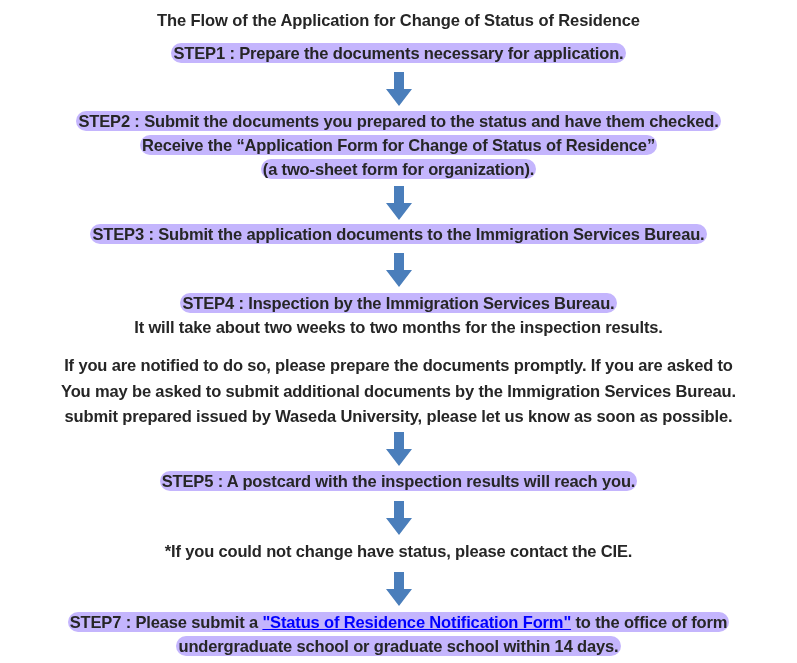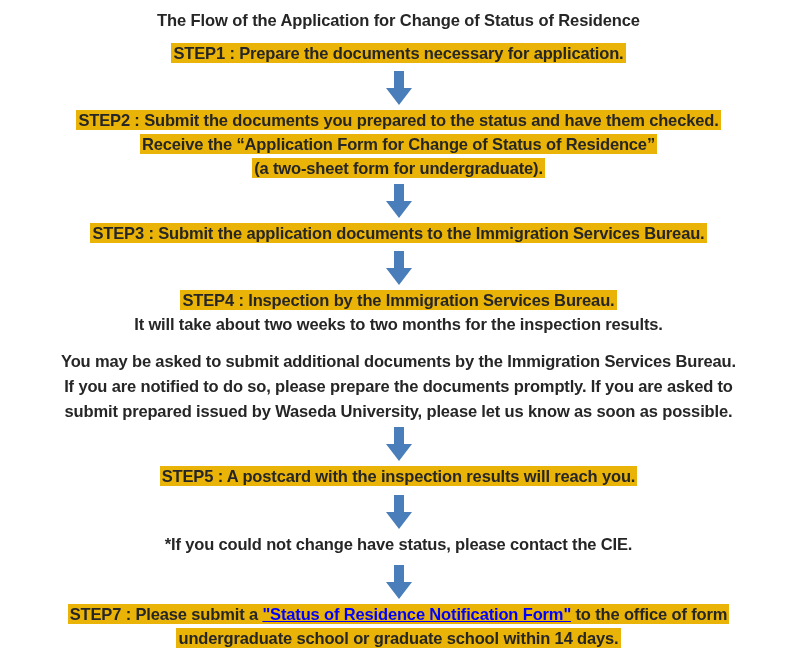--- a/index.html
+++ b/index.html
@@ -13,21 +13,21 @@
     height: 663px;
     font-family: "Liberation Sans", sans-serif;
     color: #262626;
     overflow: hidden;
   }
 
   .flowchart {
     width: 797px;
     height: 663px;
     box-sizing: border-box;
-    padding: 10px 0 12px 0;
+    padding: 10px 0 4px 0;
     display: flex;
     flex-direction: column;
     align-items: center;
   }
 
   .title {
     font-size: 16.5px;
     font-weight: bold;
     letter-spacing: -0.1px;
     text-align: center;
@@ -50,21 +50,22 @@
     white-space: nowrap;
   }
 
   
   .step-block .line > .txt {
     display: inline;
     padding: 1px 2px;
   }
 
   .step-block .line.hl > .txt {
-    background-color: #eab308;
+    background-color: #c4b5fd;
+    border-radius: 10px;
   }
 
   .note-block {
     width: 100%;
     text-align: center;
     font-size: 16.5px;
     font-weight: bold;
     line-height: 1.52;
     letter-spacing: -0.15px;
   }
@@ -114,21 +115,21 @@
   <div class="arrow-wrap">
     <svg width="26" height="34" viewBox="0 0 26 34">
       <polygon points="8,0 18,0 18,17 26,17 13,34 0,17 8,17" fill="#4a7ebb"></polygon>
     </svg>
   </div>
   <div class="sp-8"></div>
 
   <div class="step-block">
     <span class="line hl"><span class="txt">STEP2 : Submit the documents you prepared to the status and have them checked.</span></span>
     <span class="line hl"><span class="txt">Receive the “Application Form for Change of Status of Residence”</span></span>
-    <span class="line hl"><span class="txt">(a two-sheet form for undergraduate).</span></span>
+    <span class="line hl"><span class="txt">(a two-sheet form for organization).</span></span>
   </div>
 
   <div class="sp-6"></div>
   <div class="arrow-wrap">
     <svg width="26" height="34" viewBox="0 0 26 34">
       <polygon points="8,0 18,0 18,17 26,17 13,34 0,17 8,17" fill="#4a7ebb"></polygon>
     </svg>
   </div>
   <div class="sp-6"></div>
 
@@ -145,22 +146,22 @@
   <div class="sp-8"></div>
 
   <div class="step-block">
     <span class="line hl"><span class="txt">STEP4 : Inspection by the Immigration Services Bureau.</span></span>
     <span class="line"><span class="txt">It will take about two weeks to two months for the inspection results.</span></span>
   </div>
 
   <div class="sp-22"></div>
 
   <div class="note-block">
+    <span class="line"><span class="txt">If you are notified to do so, please prepare the documents promptly. If you are asked to</span></span>
     <span class="line"><span class="txt">You may be asked to submit additional documents by the Immigration Services Bureau.</span></span>
-    <span class="line"><span class="txt">If you are notified to do so, please prepare the documents promptly. If you are asked to</span></span>
     <span class="line"><span class="txt">submit prepared issued by Waseda University, please let us know as soon as possible.</span></span>
   </div>
 
   <div class="sp-6"></div>
   <div class="arrow-wrap">
     <svg width="26" height="34" viewBox="0 0 26 34">
       <polygon points="8,0 18,0 18,17 26,17 13,34 0,17 8,17" fill="#4a7ebb"></polygon>
     </svg>
   </div>
   <div class="sp-6"></div>

